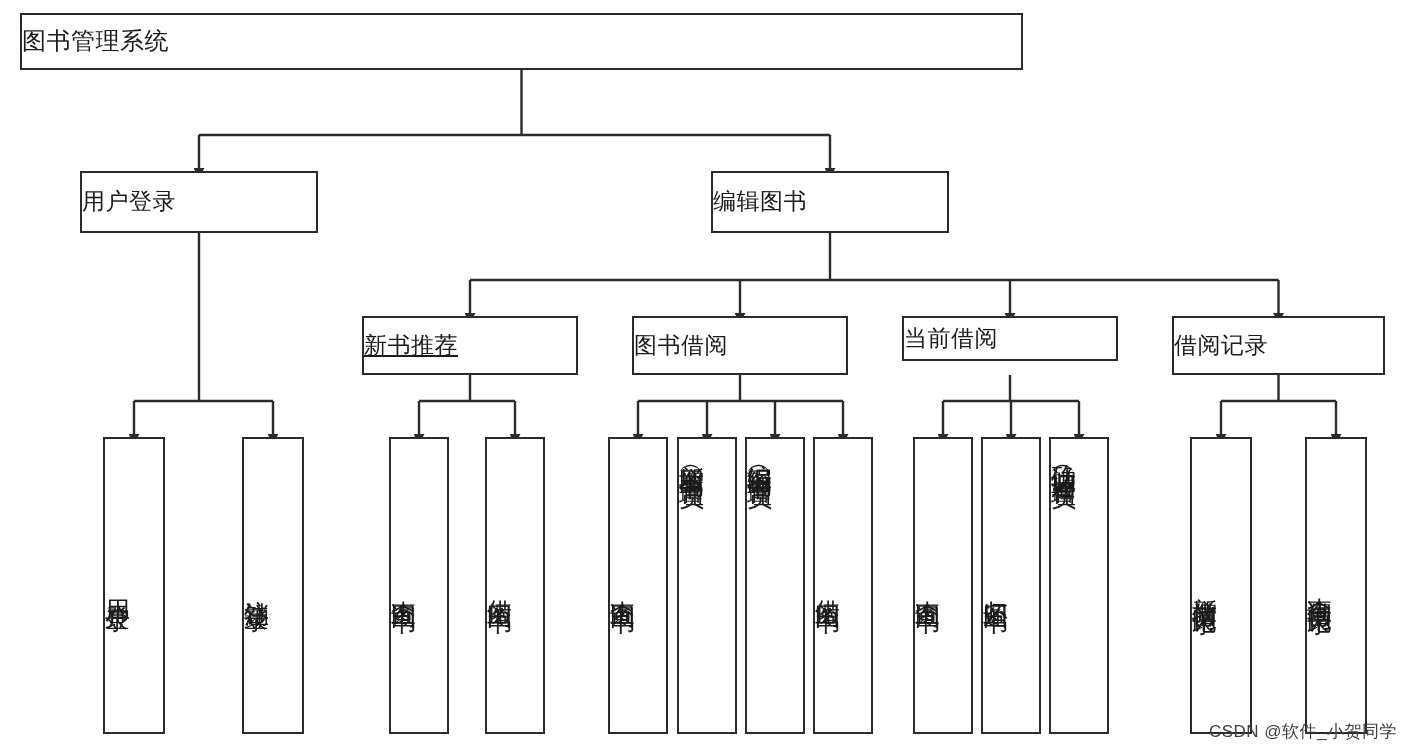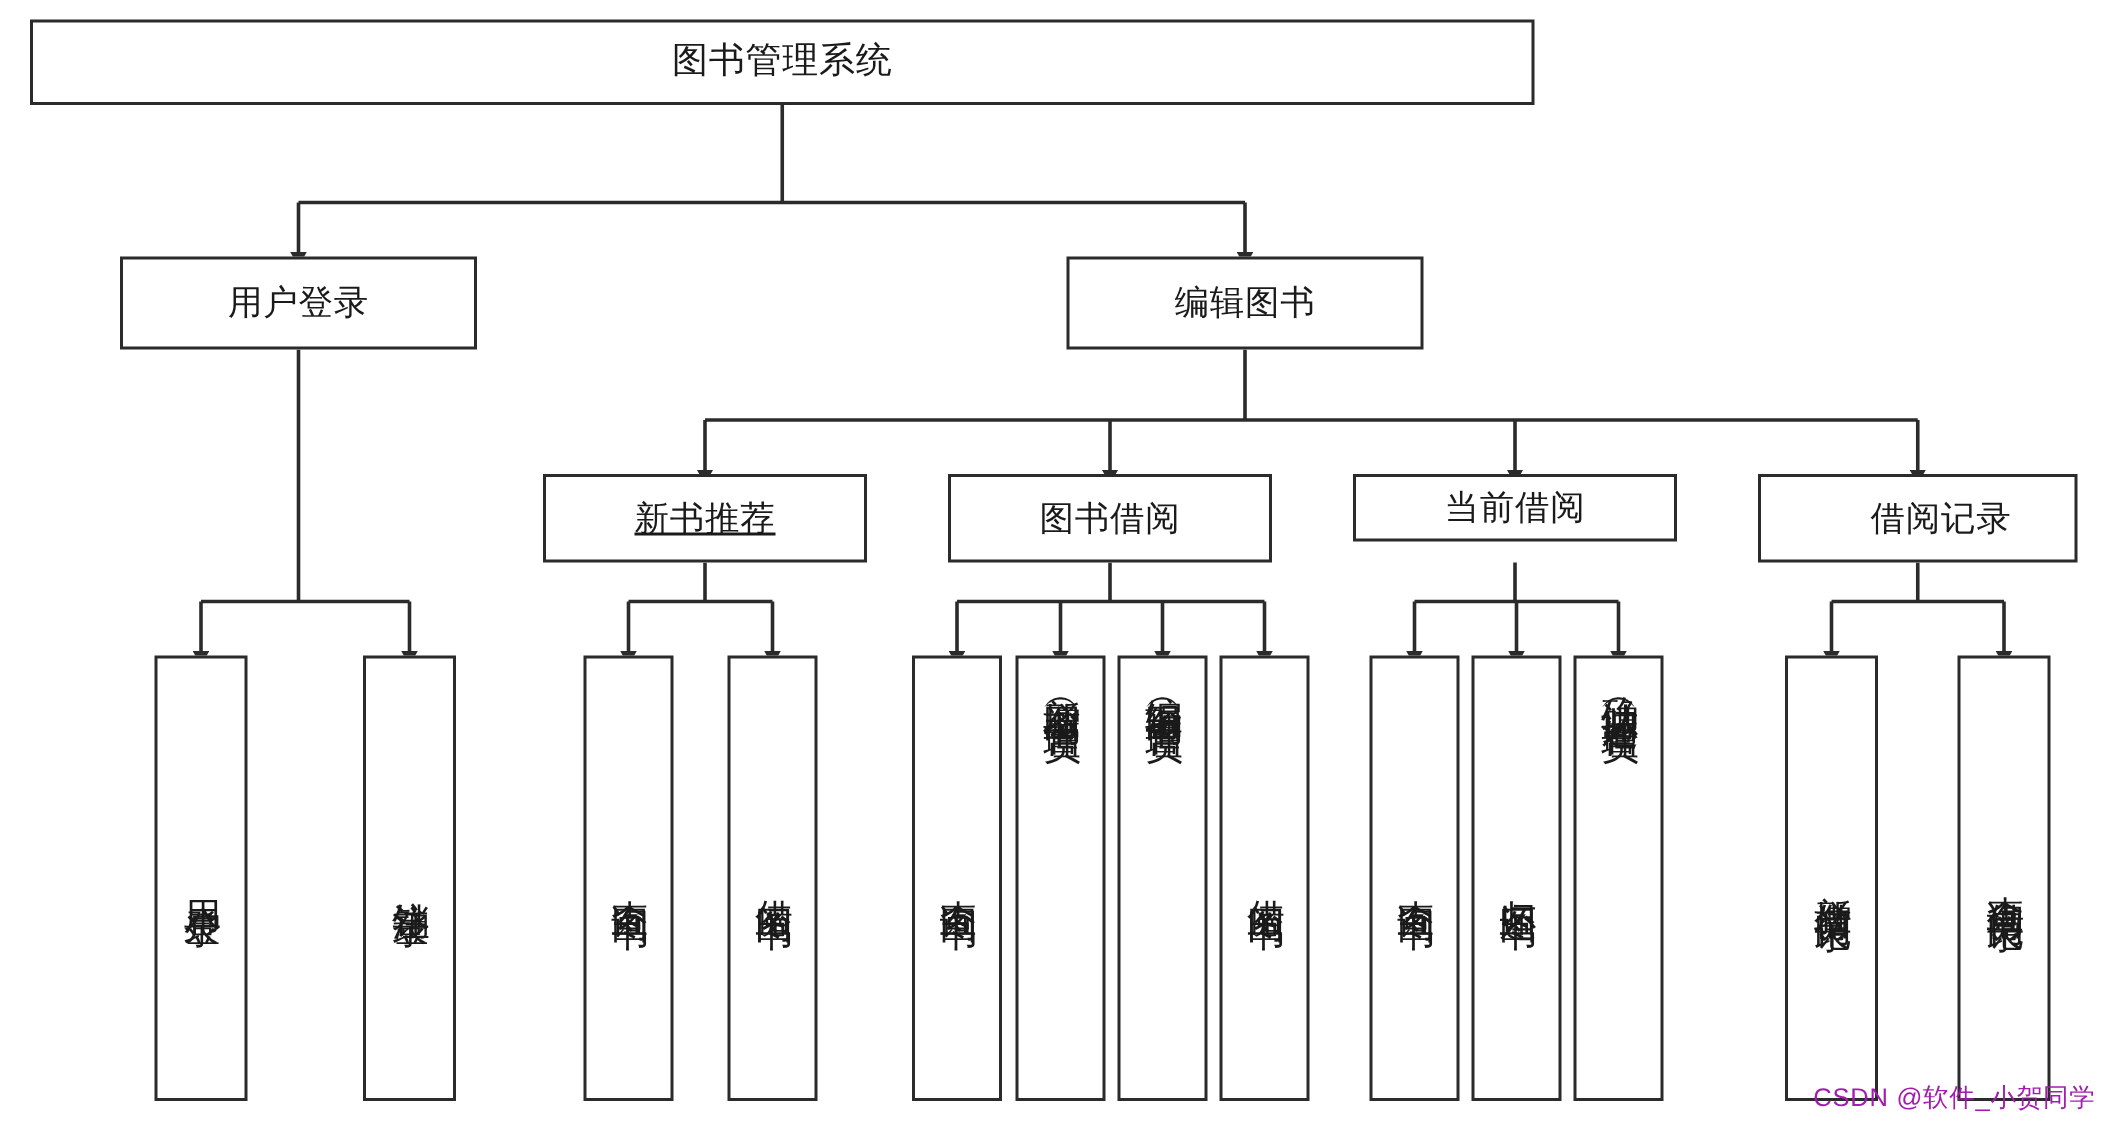--- a/index.html
+++ b/index.html
@@ -25,21 +25,21 @@
     height: 747px;
     pointer-events: none;
   }
   .node {
     position: absolute;
     box-sizing: border-box;
     border: 2px solid #2b2b2b;
     background: #ffffff;
     display: flex;
     align-items: center;
-    justify-content: center;
+    justify-content: flex-start;
     color: #1a1a1a;
   }
   .node-label {
     display: block;
     text-align: center;
     line-height: 1.18;
     letter-spacing: 0.5px;
     white-space: nowrap;
   }
   
@@ -68,21 +68,21 @@
   }
   .node.vert.center {
     align-items: center;
     padding-top: 0;
   }
   #watermark {
     position: absolute;
     right: 8px;
     bottom: 4px;
     font-size: 17px;
-    color: #a21caf;
+    color: #404040;
     white-space: nowrap;
     letter-spacing: 0.5px;
   }
 </style>
 </head>
 <body>
 
 <div id="diagram-root">
 
   <svg id="edge-layer" viewBox="0 0 1405 747" xmlns="http://www.w3.org/2000/svg">
@@ -140,21 +140,21 @@
       </div>
       <div class="node horiz" style="left: 362px; top: 316px; width: 216px; height: 59px; text-decoration: underline;">
         <span class="node-label">新书推荐</span>
       </div>
       <div class="node horiz" style="left: 632px; top: 316px; width: 216px; height: 59px;">
         <span class="node-label">图书借阅</span>
       </div>
       <div class="node horiz" style="left: 902px; top: 316px; width: 216px; height: 45px;">
         <span class="node-label">当前借阅</span>
       </div>
-      <div class="node horiz" style="left: 1172px; top: 316px; width: 213px; height: 59px; padding-left: 31px;">
+      <div class="node horiz" style="left: 1172px; top: 316px; width: 213px; height: 59px;">
         <span class="node-label">借阅记录</span>
       </div>
       <div class="node vert center" style="left: 103px; top: 437px; width: 62px; height: 297px;">
         <span class="node-label">用户登录</span>
       </div>
       <div class="node vert center" style="left: 242px; top: 437px; width: 62px; height: 297px;">
         <span class="node-label">注销登录</span>
       </div>
       <div class="node vert center" style="left: 389px; top: 437px; width: 60px; height: 297px;">
         <span class="node-label">查询图书</span>

